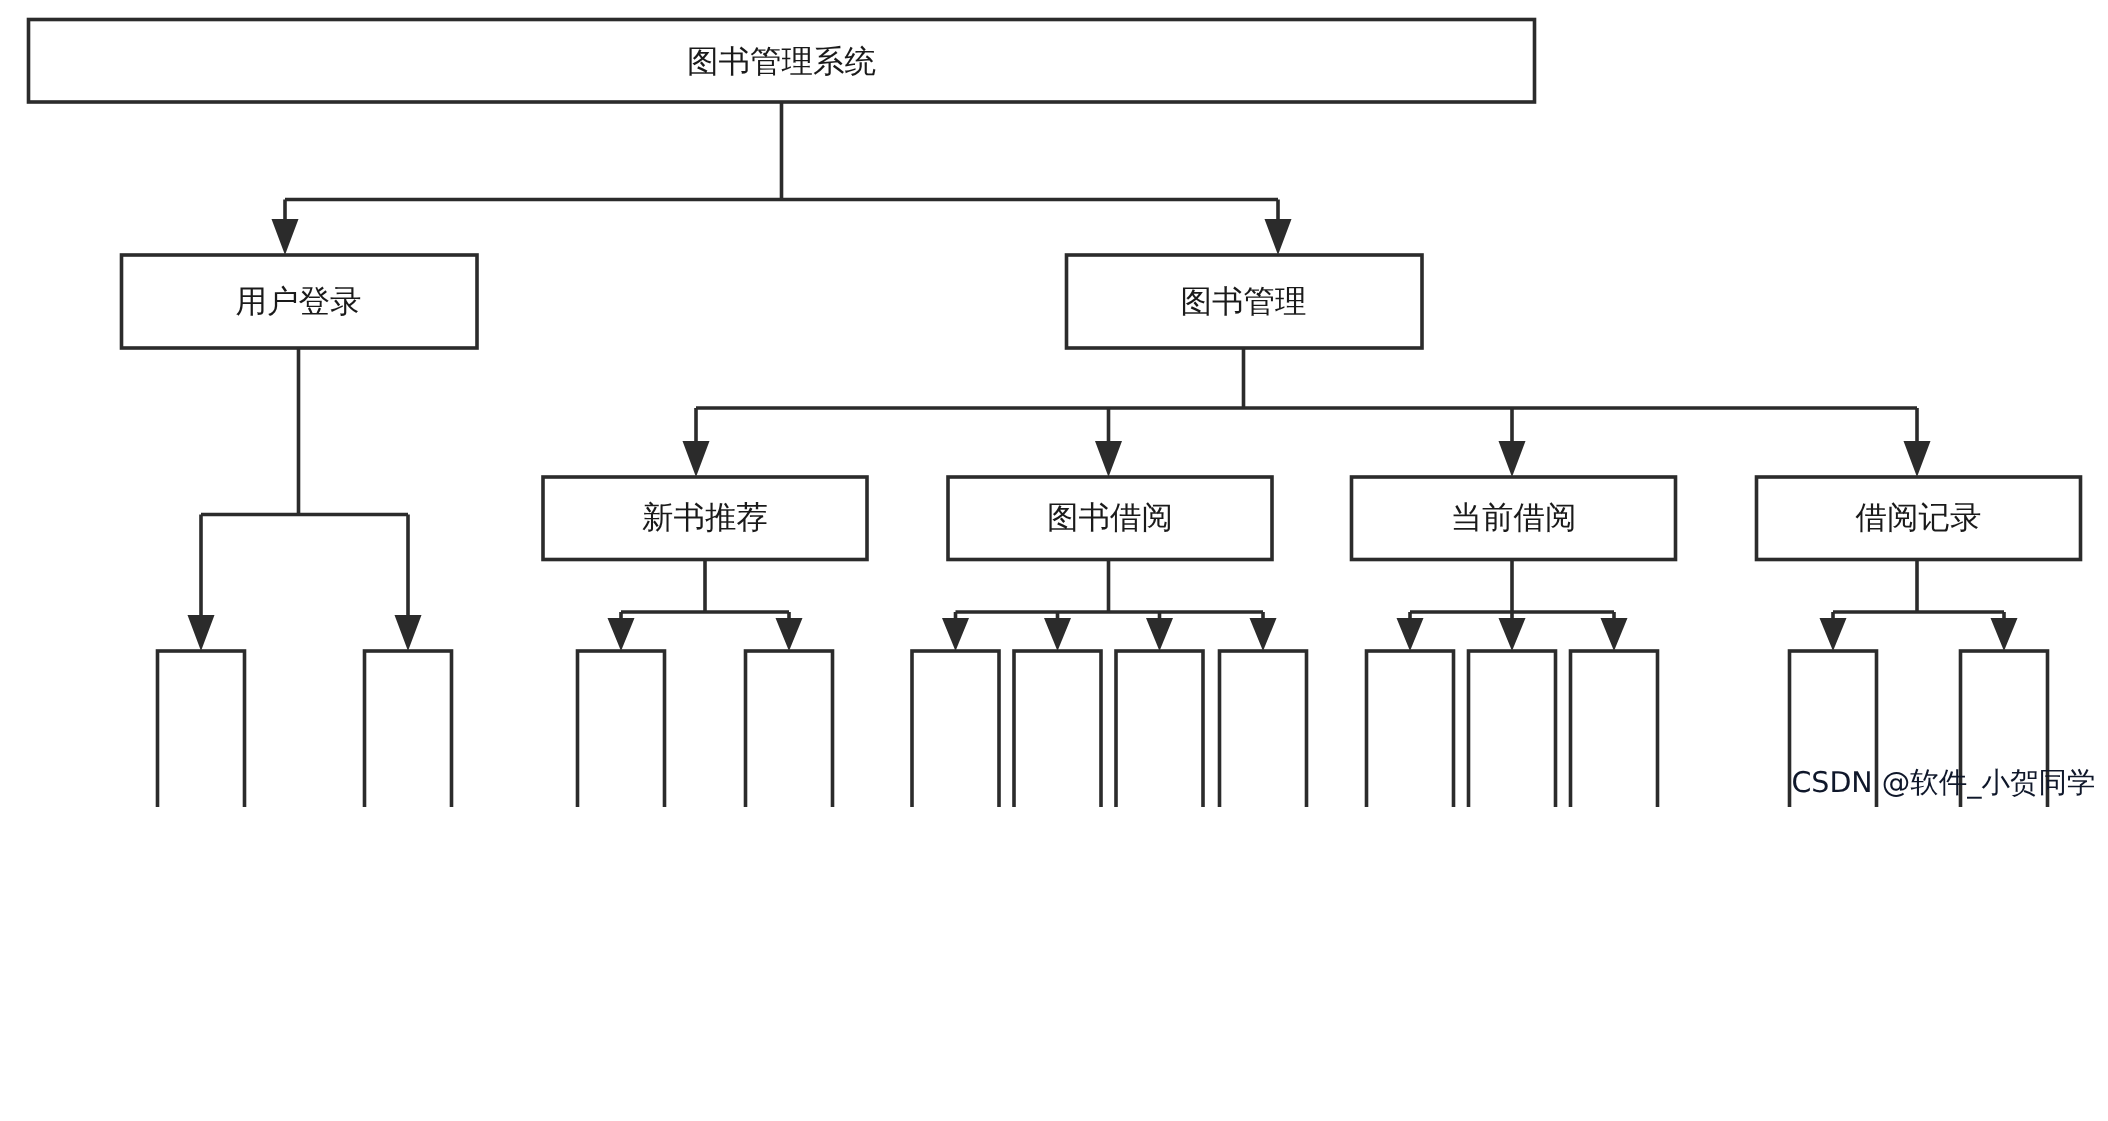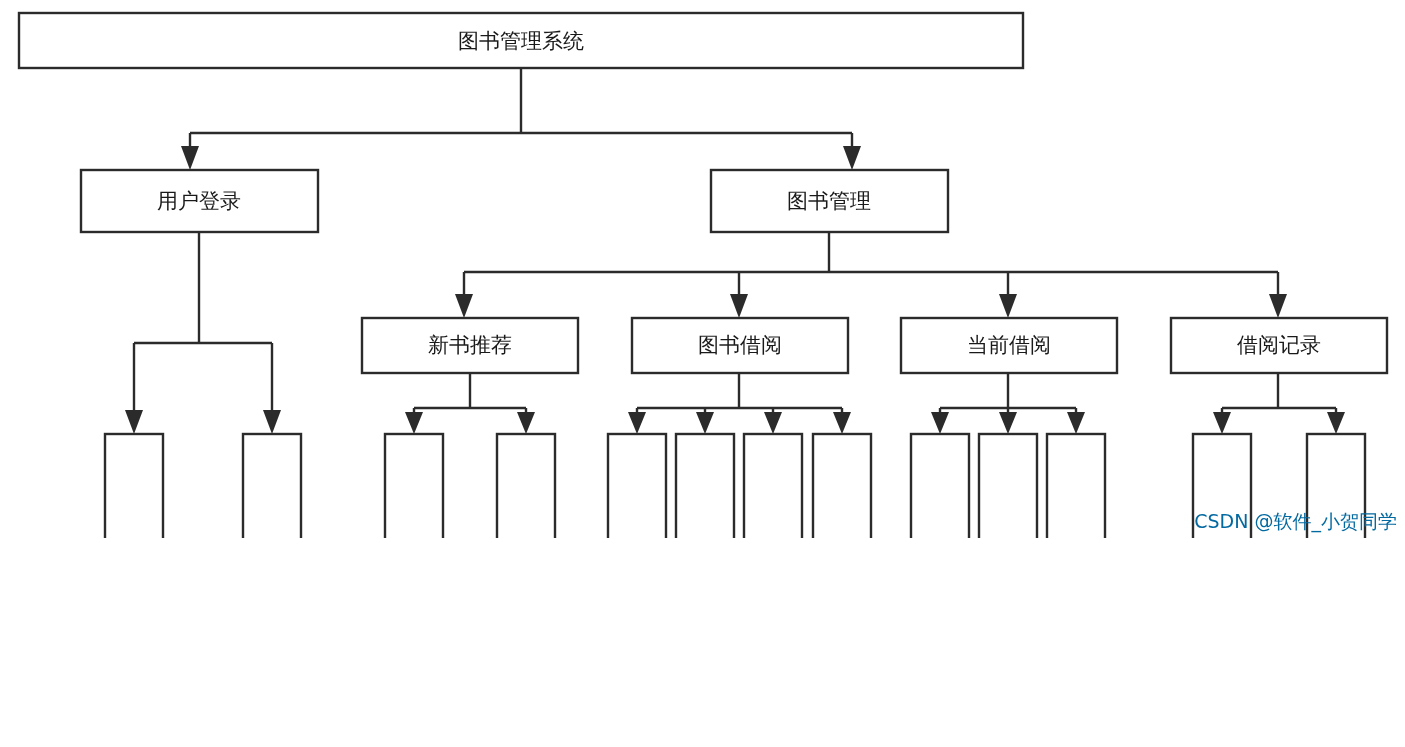--- a/index.html
+++ b/index.html
@@ -60,21 +60,21 @@
     justify-content: center;
     white-space: nowrap;
     pointer-events: none;
   }
   .watermark {
     position: absolute;
     right: 8px;
     bottom: 3px;
     font-family: "DejaVu Sans", "Liberation Sans", sans-serif;
     font-size: 19px;
-    color: #0369a1;
+    color: #0f172a;
     white-space: nowrap;
   }
 </style>
 </head>
 <body>
 
 <div id="diagram-root">
 
   <svg class="flow" viewBox="0 0 1405 747">
 

